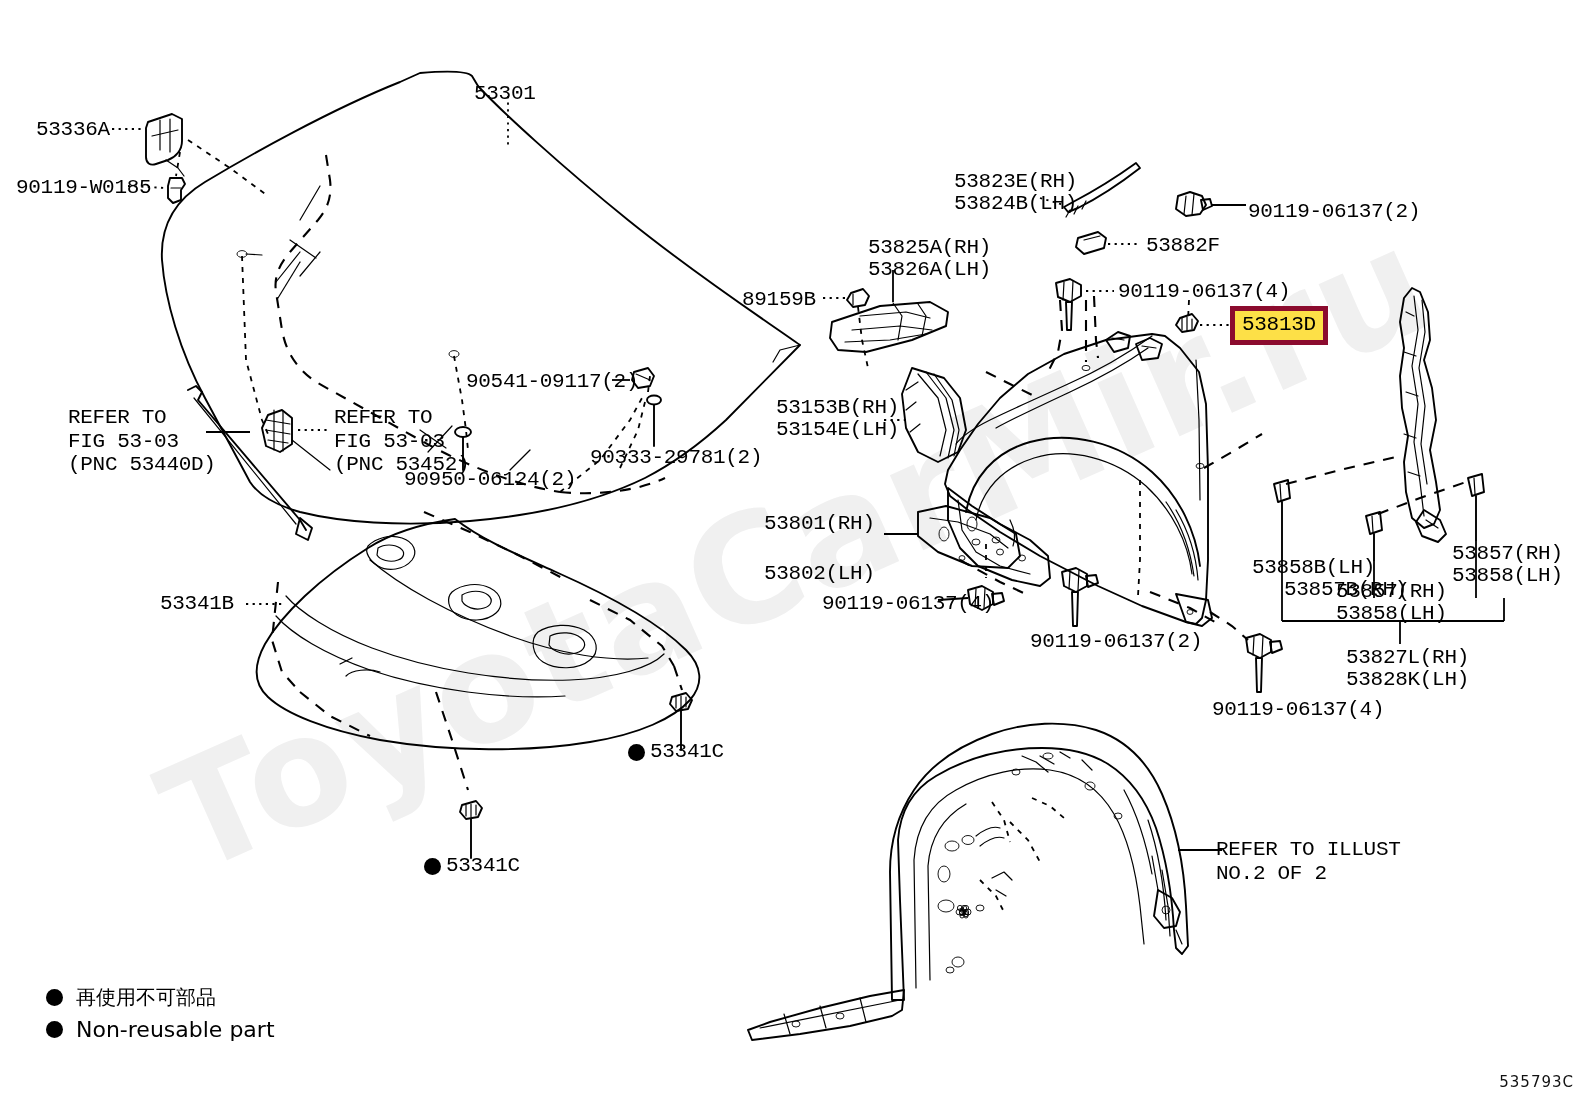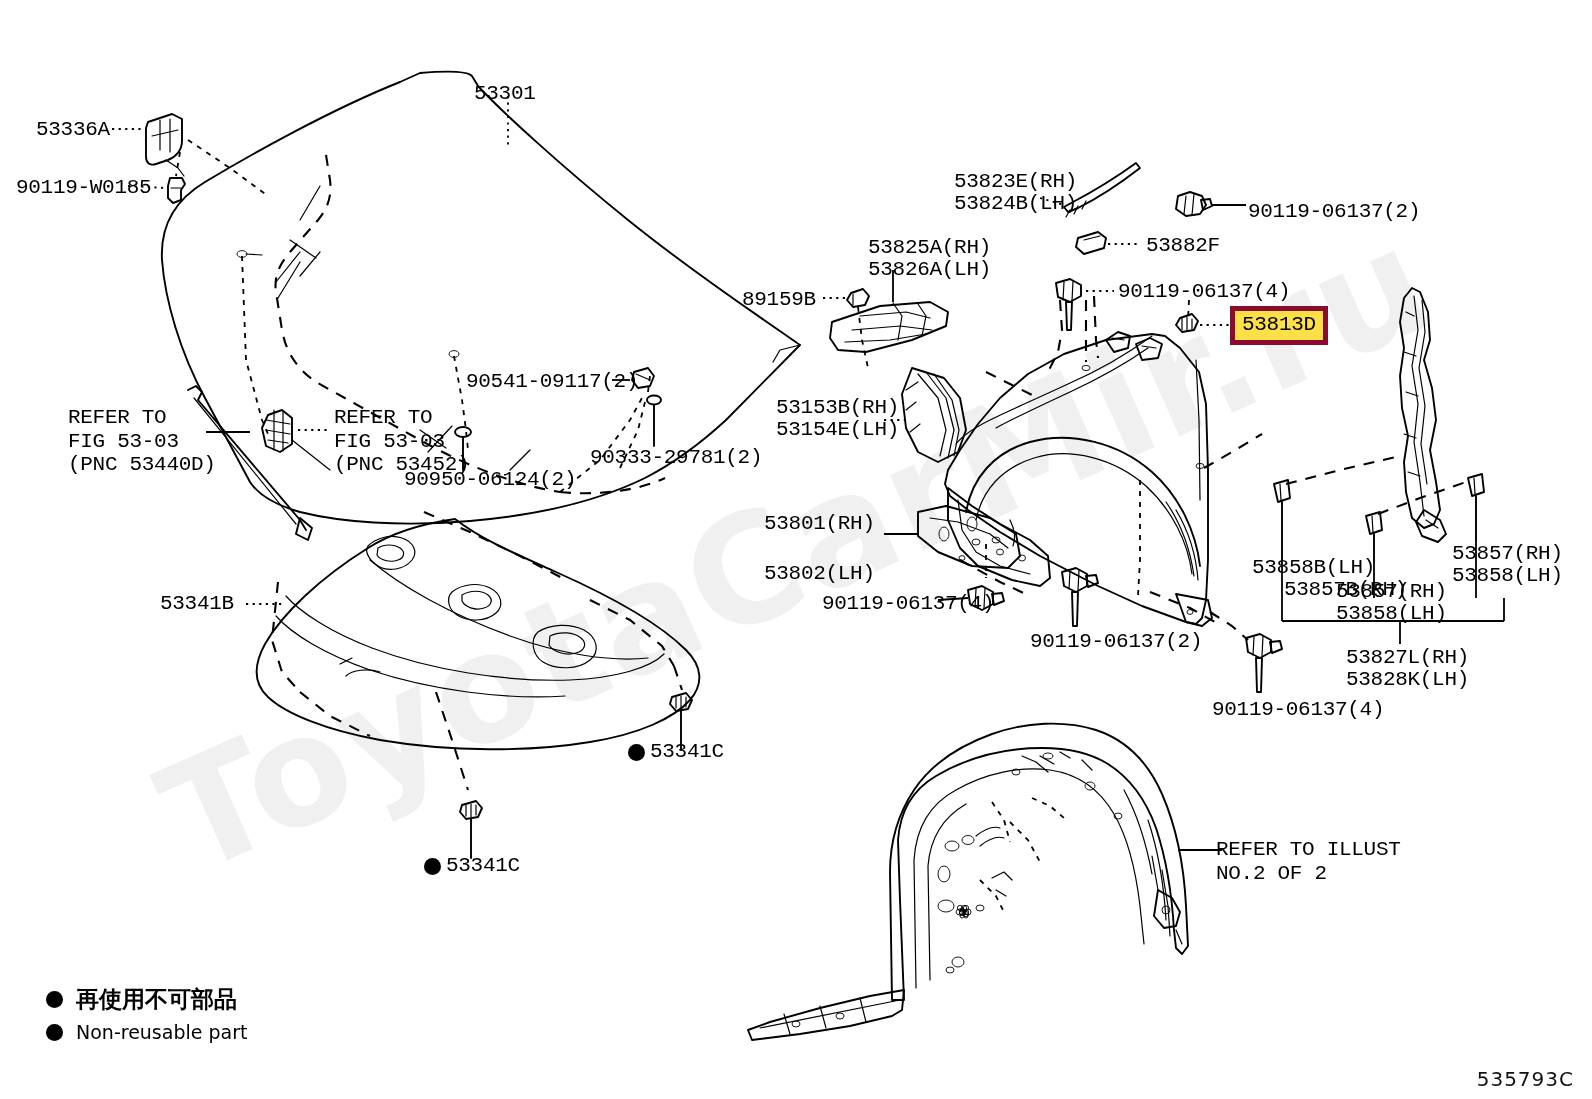--- a/index.html
+++ b/index.html
@@ -28,27 +28,27 @@
   .lbl.l2{line-height:1.12;}
 
   
   .hl{position:absolute;border:5px solid #8b0b2e;background:#fde047;padding:2px 7px 3px 7px;}
   .hl .lbl{position:static;}
 
   
   #legend{position:absolute;left:46px;top:984px;}
   .legrow{display:flex;align-items:center;gap:13px;margin-bottom:6px;}
   .legdot{width:17px;height:17px;border-radius:50%;background:#000;flex:0 0 auto;}
-  .legtxt{font-family:"DejaVu Sans",sans-serif;font-size:19px;color:#000;font-weight:400;}
-  .legtxt.jp{font-size:23px;font-weight:bold;}
+  .legtxt{font-family:"DejaVu Sans",sans-serif;font-size:22px;color:#000;font-weight:400;}
+  .legtxt.jp{font-size:20px;}
 
   .bullet{position:absolute;width:17px;height:17px;border-radius:50%;background:#000;}
 
   #figid{position:absolute;right:18px;bottom:8px;font-family:"DejaVu Sans",sans-serif;
-         font-size:20px;color:#111;letter-spacing:1px;}
+         font-size:15px;color:#111;letter-spacing:1px;}
 </style>
 </head>
 <body>
 
 <div id="sheet">
 
   <div class="wm">
     <span>ToyotaCarMir.ru</span>
   </div>
 

